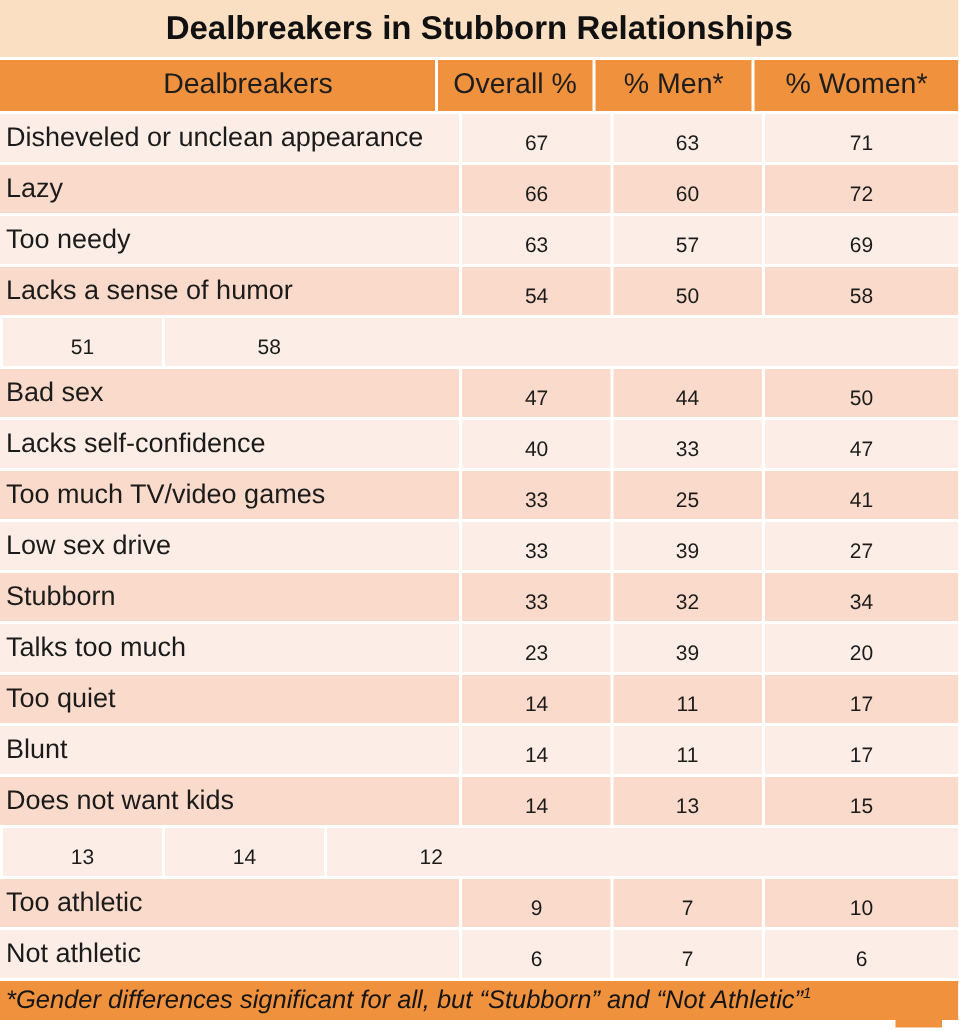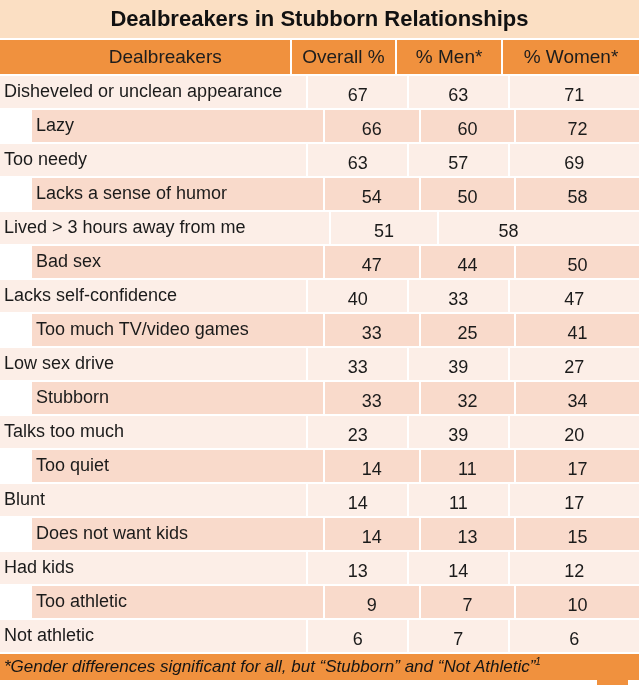--- a/index.html
+++ b/index.html
@@ -38,33 +38,33 @@
   .col-label   { width: 295px; padding-left: 41px; }
   .col-overall { width: 108px; border-left: 2px solid #ffffff; }
   .col-men     { width: 108px; border-left: 2px solid #ffffff; }
   .col-women   { width: 141px; border-left: 2px solid #ffffff; }
   .table-body .row {
     display: flex;
     height: 34px;
     border-bottom: 2px solid #ffffff;
   }
   .row.light { background: #FCEEE7; }
-  .row.dark  { background: #F9DACB; margin-left: 32px; }
+  .row.dark  { background: #F9DACB; }
   .cell-label {
     width: 329px;
     padding: 5px 0 0 4px;
     font-size: 18px;
     line-height: 20px;
     white-space: nowrap;
     overflow: hidden;
   }
   .cell-num {
     text-align: center;
     padding-top: 10px;
-    font-size: 18px;
+    font-size: 14px;
     line-height: 18px;
   }
   .cell-num.col-overall, .cell-num.col-men, .cell-num.col-women {
     border-left: 2px solid #ffffff;
   }
   .footnote {
     height: 26px;
     background: #F0913E;
     font-size: 17px;
     font-weight: normal;
@@ -123,21 +123,20 @@
       <div class="cell-num col-men">57</div>
       <div class="cell-num col-women">69</div>
     </div>
       <div class="row dark">
       <div class="cell-label">Lacks a sense of humor</div>
       <div class="cell-num col-overall">54</div>
       <div class="cell-num col-men">50</div>
       <div class="cell-num col-women">58</div>
     </div>
       <div class="row light">
-      <div class="cell-label">Lived &gt; 3 hours away from me</div>
       <div class="cell-num col-men">51</div>
       <div class="cell-num col-women">58</div>
     </div>
       <div class="row dark">
       <div class="cell-label">Bad sex</div>
       <div class="cell-num col-overall">47</div>
       <div class="cell-num col-men">44</div>
       <div class="cell-num col-women">50</div>
     </div>
       <div class="row light">
@@ -182,21 +181,20 @@
       <div class="cell-num col-men">11</div>
       <div class="cell-num col-women">17</div>
     </div>
       <div class="row dark">
       <div class="cell-label">Does not want kids</div>
       <div class="cell-num col-overall">14</div>
       <div class="cell-num col-men">13</div>
       <div class="cell-num col-women">15</div>
     </div>
       <div class="row light">
-      <div class="cell-label">Had kids</div>
       <div class="cell-num col-overall">13</div>
       <div class="cell-num col-men">14</div>
       <div class="cell-num col-women">12</div>
     </div>
       <div class="row dark">
       <div class="cell-label">Too athletic</div>
       <div class="cell-num col-overall">9</div>
       <div class="cell-num col-men">7</div>
       <div class="cell-num col-women">10</div>
     </div>

